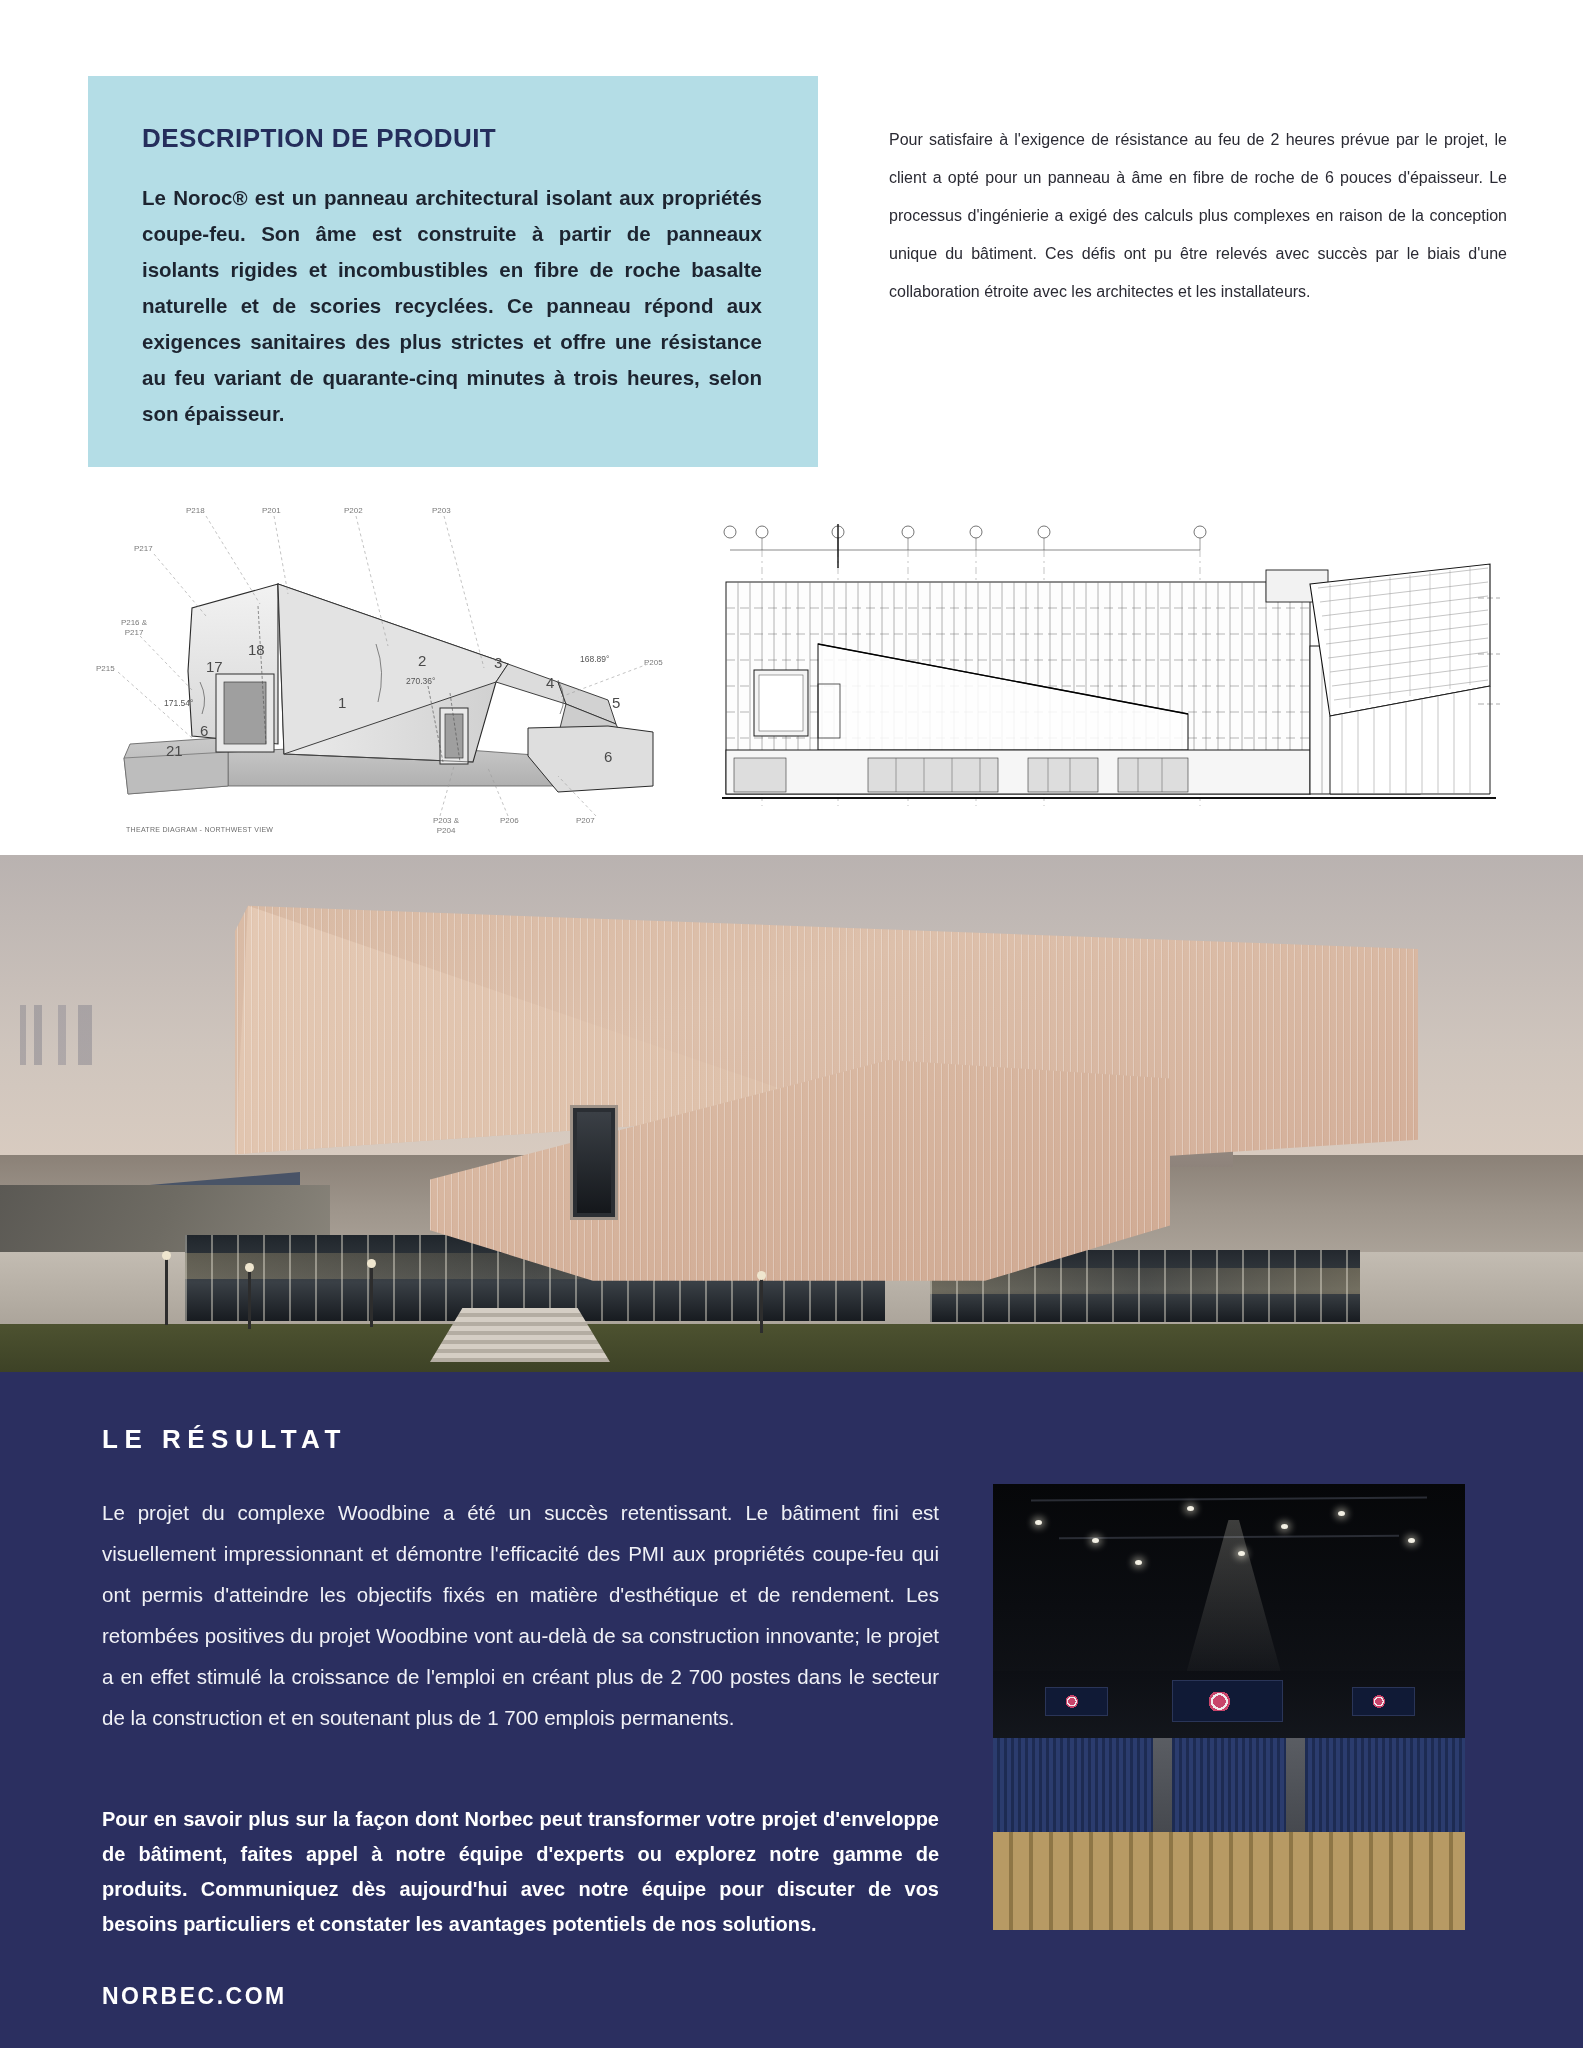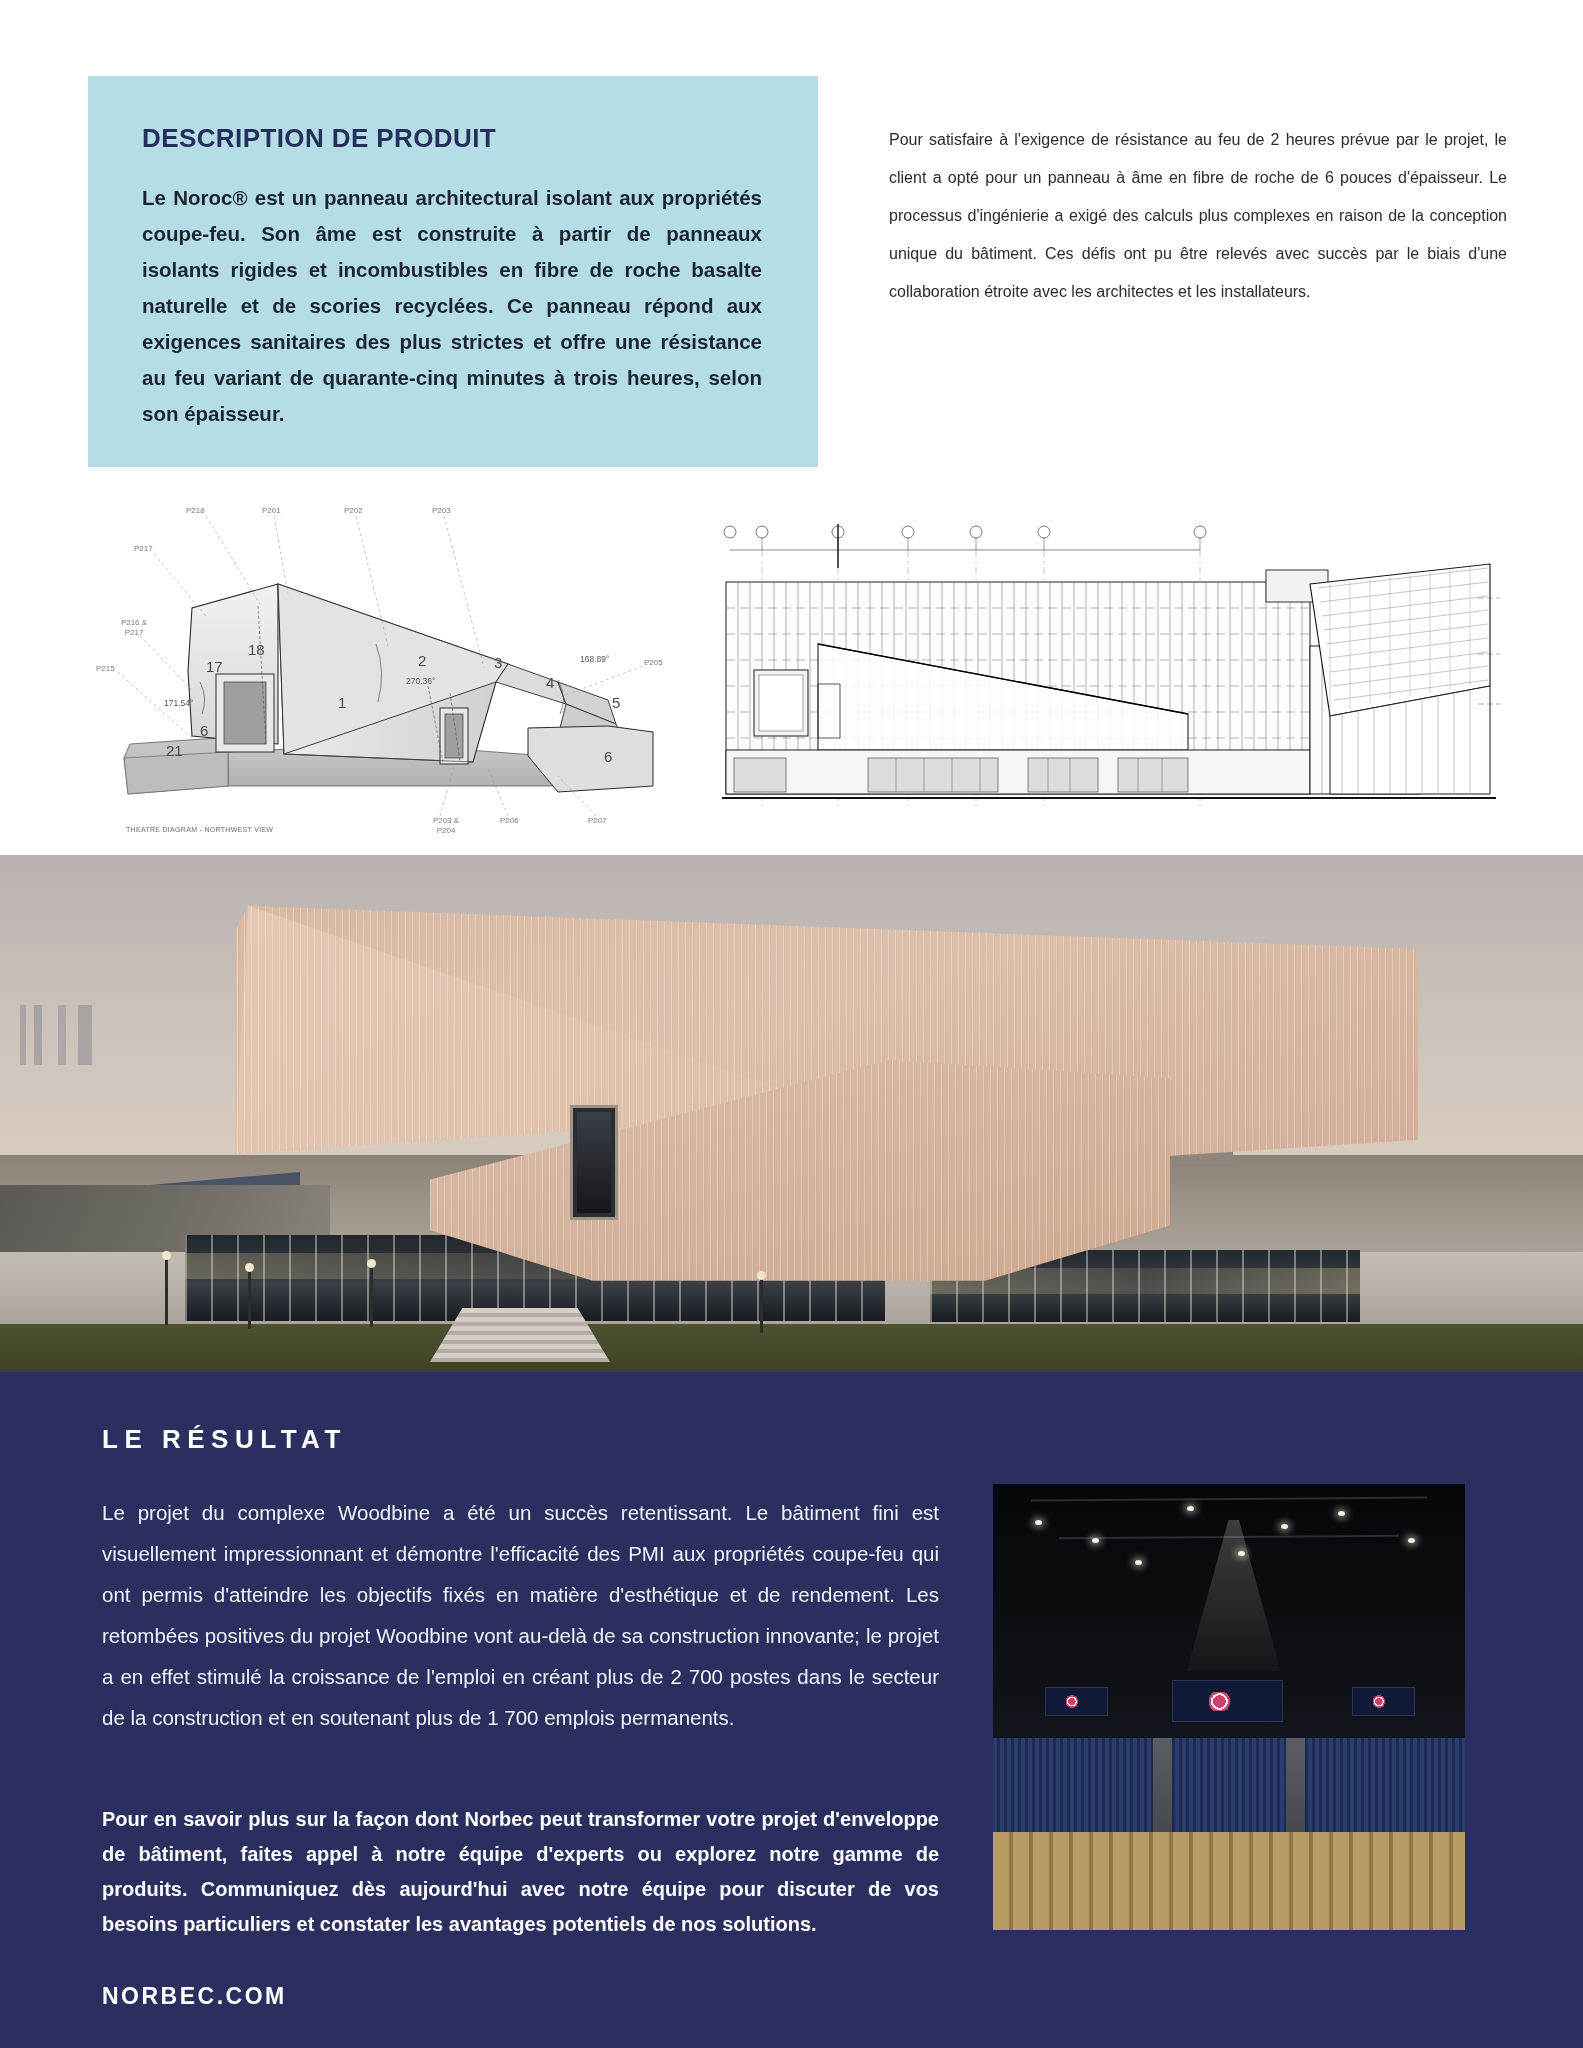--- a/index.html
+++ b/index.html
@@ -301,21 +301,21 @@
       <span class="calloutlbl" style="left:98px;top:20px;">P218</span>
       <span class="calloutlbl" style="left:174px;top:20px;">P201</span>
       <span class="calloutlbl" style="left:256px;top:20px;">P202</span>
       <span class="calloutlbl" style="left:344px;top:20px;">P203</span>
       <span class="calloutlbl" style="left:46px;top:58px;">P217</span>
       <span class="calloutlbl" style="left:24px;top:132px;width:44px;white-space:normal;text-align:center;line-height:10px;">P216 &amp; P217</span>
       <span class="calloutlbl" style="left:8px;top:178px;">P215</span>
       <span class="calloutlbl" style="left:556px;top:172px;">P205</span>
       <span class="calloutlbl" style="left:338px;top:330px;width:40px;white-space:normal;text-align:center;line-height:10px;">P203 &amp; P204</span>
       <span class="calloutlbl" style="left:412px;top:330px;">P206</span>
-      <span class="calloutlbl" style="left:500px;top:330px;">P207</span>
+      <span class="calloutlbl" style="left:488px;top:330px;">P207</span>
 
       <span class="facenum" style="left:160px;top:143px;margin-top:12px;">18</span>
       <span class="facenum" style="left:118px;top:172px;">17</span>
       <span class="facenum" style="left:112px;top:236px;">6</span>
       <span class="facenum" style="left:78px;top:256px;">21</span>
       <span class="facenum" style="left:250px;top:208px;">1</span>
       <span class="facenum" style="left:330px;top:166px;">2</span>
       <span class="facenum" style="left:406px;top:168px;">3</span>
       <span class="facenum" style="left:458px;top:188px;">4</span>
       <span class="facenum" style="left:524px;top:208px;">5</span>

